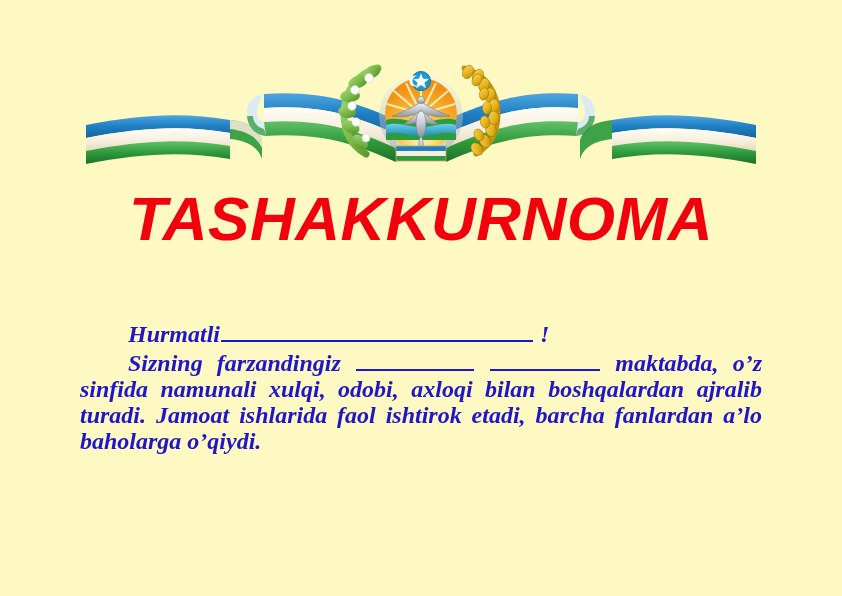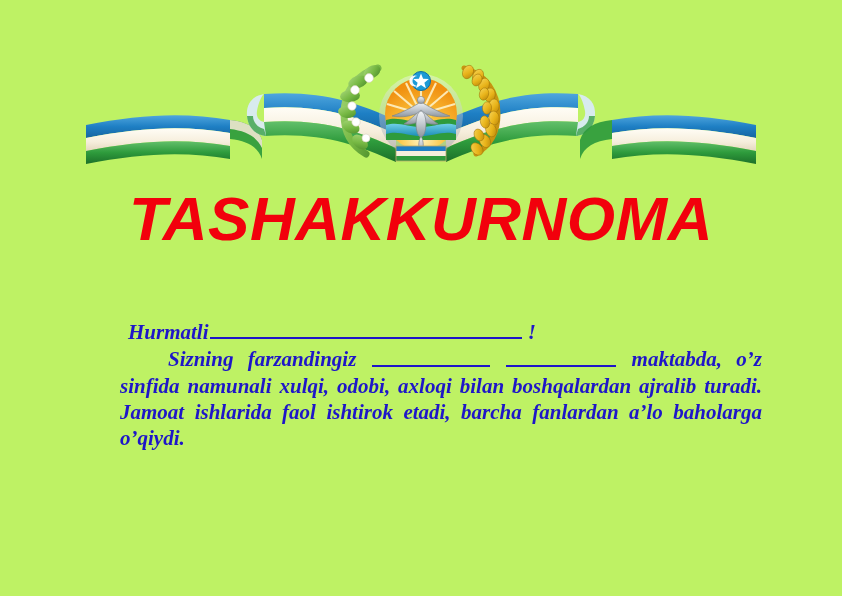--- a/index.html
+++ b/index.html
@@ -12,21 +12,21 @@
     height: 596px;
     overflow: hidden;
     font-family: "Liberation Serif", "DejaVu Serif", serif;
     position: relative;
   }
 
   .page {
     position: relative;
     width: 842px;
     height: 596px;
-    background: #bef264;
+    background: #fef9c3;
     box-sizing: border-box;
   }
 
   
   .banner {
     position: absolute;
     left: 0;
     top: 28px;
     width: 842px;
     height: 140px;
@@ -57,29 +57,29 @@
   
   .body-block {
     position: absolute;
     left: 80px;
     top: 318px;
     width: 682px;
     color: #1E16C8;
     font-family: "Liberation Serif", "DejaVu Serif", serif;
     font-weight: bold;
     font-style: italic;
-    font-size: 21px;
+    font-size: 24px;
     line-height: 26px;
   }
   .para {
     text-align: justify;
     text-justify: inter-word;
     margin: 0;
   }
-  .para + .para { margin-top: 0px; margin-left: 40px; }
+  .para + .para { margin-top: 0px; }
   .indent { display: inline-block; width: 48px; }
 
   
   .blank {
     display: inline-block;
     border-bottom: 2.2px solid #1E16C8;
     vertical-align: baseline;
     height: 0.92em;
     margin: 0 1px;
   }

